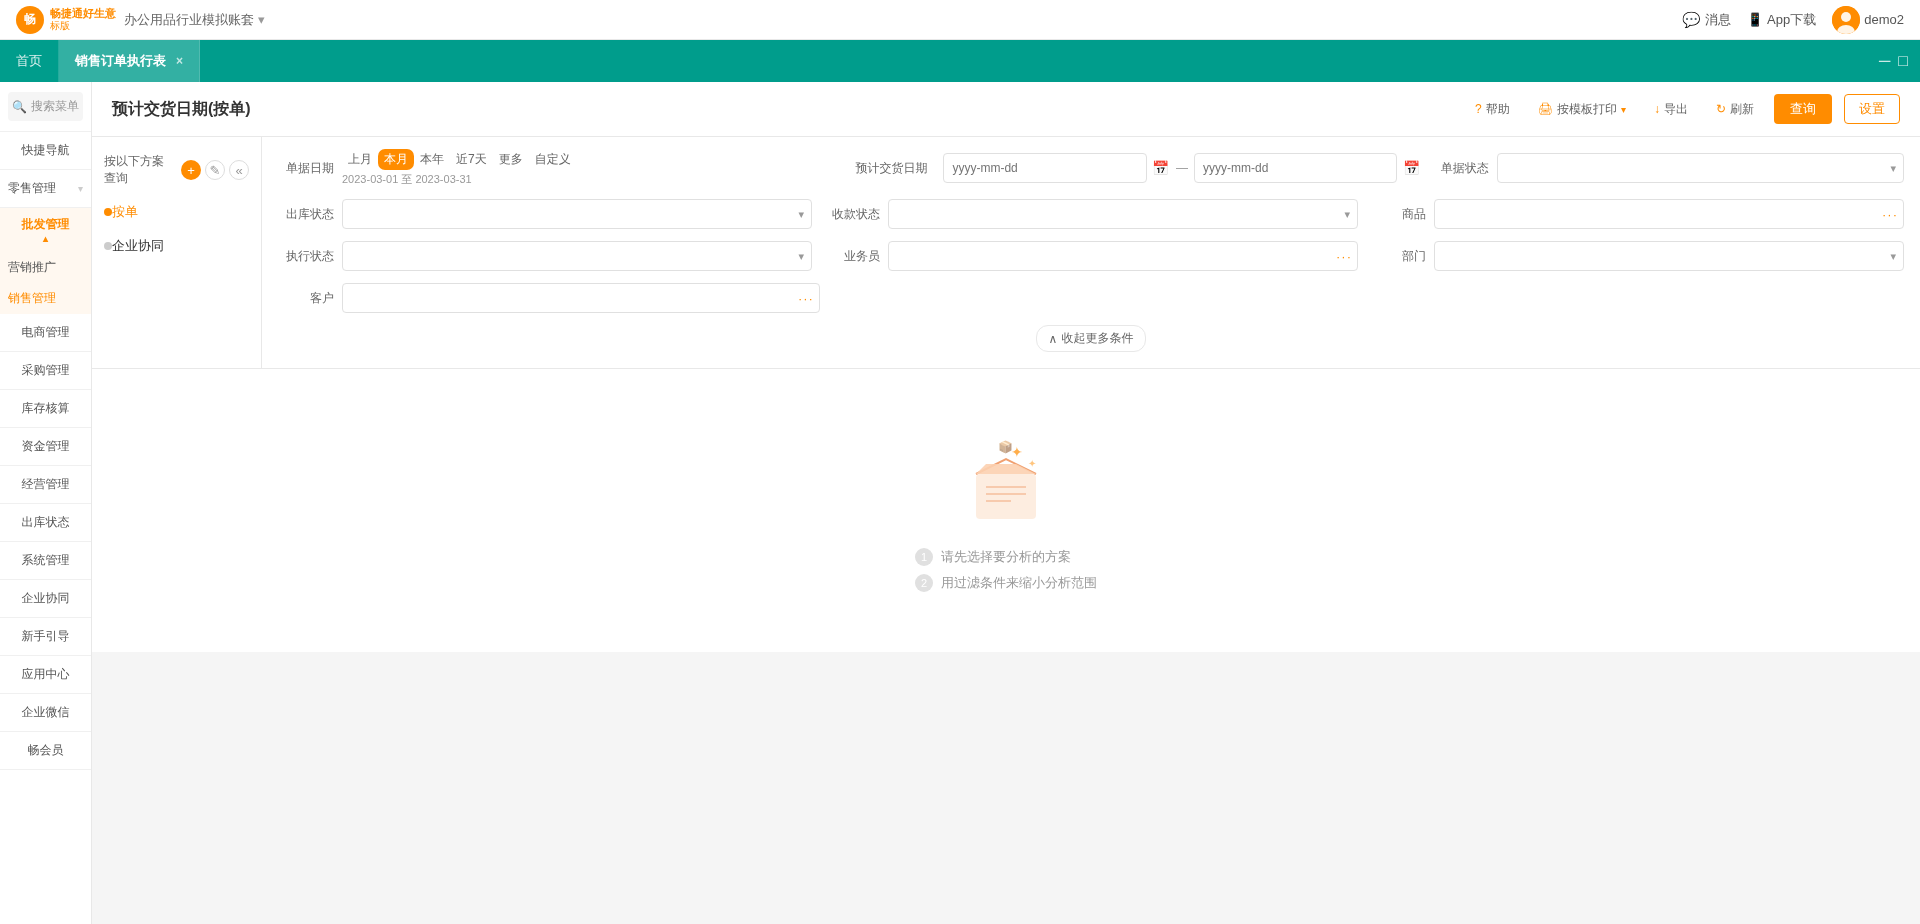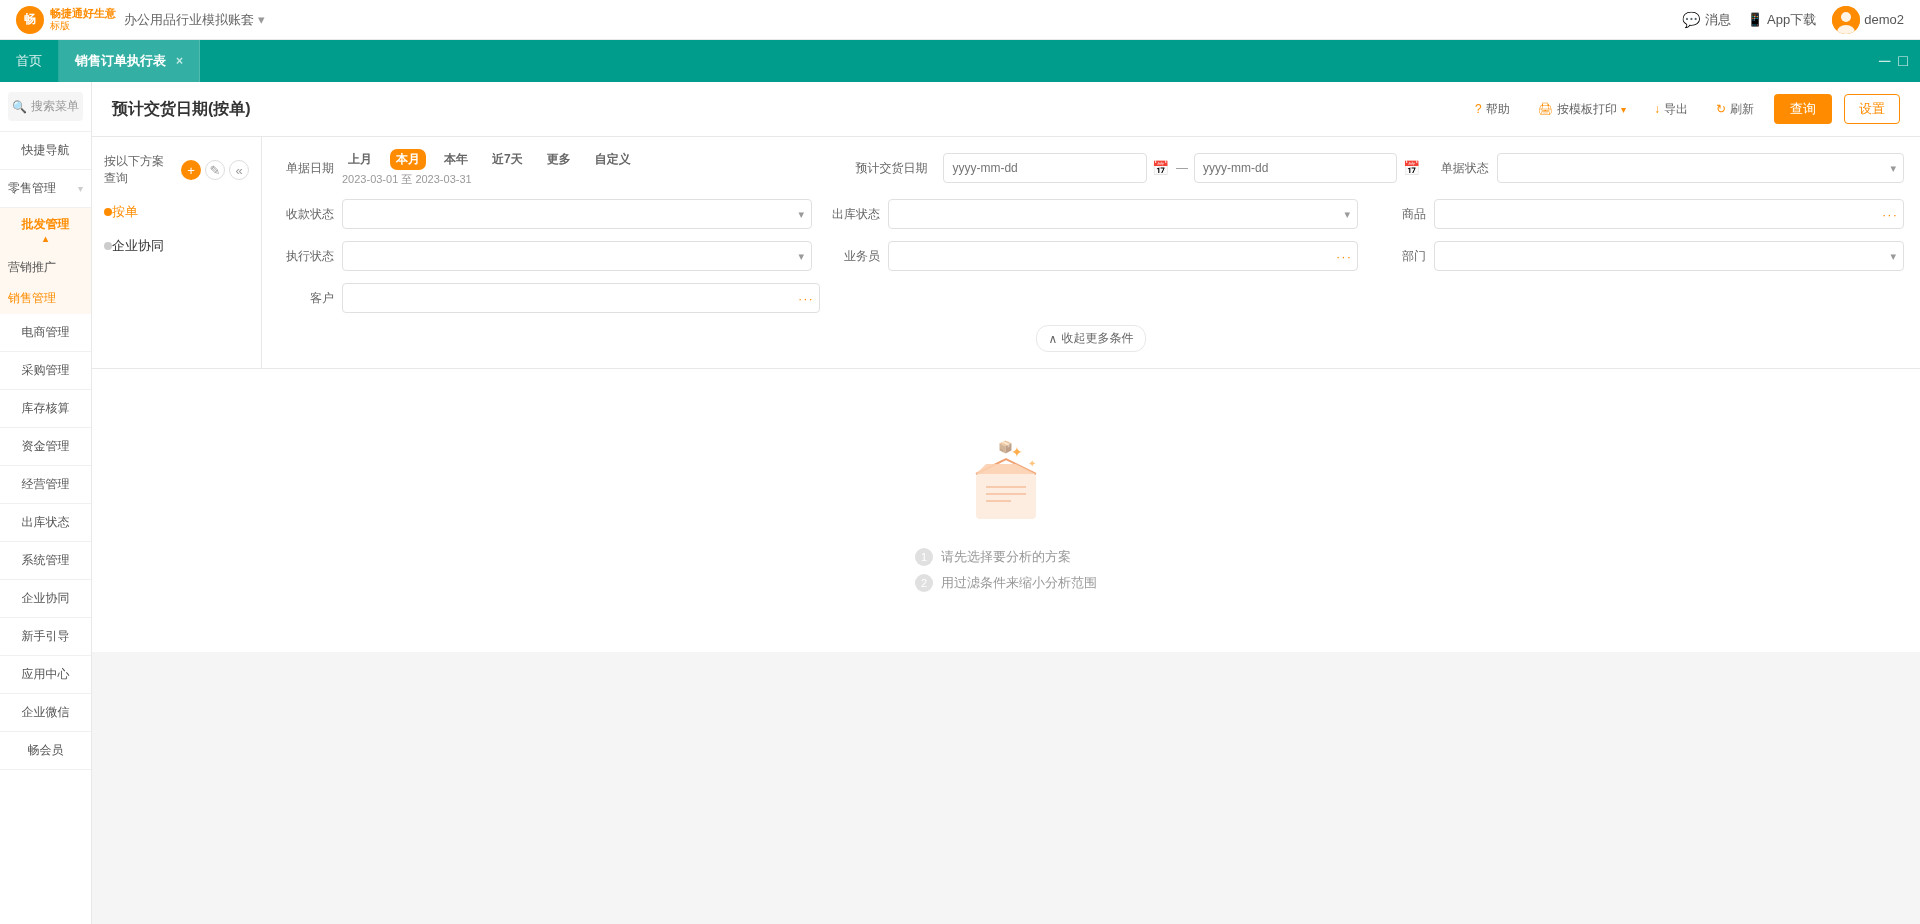--- a/index.html
+++ b/index.html
@@ -297,23 +297,22 @@
       font-size: 12px;
       color: #999;
       background: #fff;
       outline: none;
     }
     .filter-date-sep { color: #999; font-size: 12px; }
     .date-icon { color: #ff8c00; font-size: 14px; cursor: pointer; }
     .filter-date-shortcuts {
       display: flex;
       align-items: flex-start;
-      gap: 12px;
+      gap: 0;
       flex-shrink: 0;
-      font-weight: bold;
     }
     .date-shortcut {
       padding: 2px 6px;
       font-size: 12px;
       color: #666;
       cursor: pointer;
       border-radius: 3px;
     }
     .date-shortcut.active {
       background: #ff8c00;
@@ -578,29 +577,29 @@
               <div class="filter-select-wrap">
                 <select class="filter-select">
                   <option value=""></option>
                 </select>
               </div>
             </div>
           </div>
 
           <div class="filter-row">
             <div class="filter-item">
-              <span class="filter-label">收款状态</span>
+              <span class="filter-label">出库状态</span>
               <div class="filter-select-wrap">
                 <select class="filter-select">
                   <option value=""></option>
                 </select>
               </div>
             </div>
             <div class="filter-item">
-              <span class="filter-label">出库状态</span>
+              <span class="filter-label">收款状态</span>
               <div class="filter-select-wrap">
                 <select class="filter-select">
                   <option value=""></option>
                 </select>
               </div>
             </div>
             <div class="filter-item">
               <span class="filter-label">商品</span>
               <div style="flex:1; position:relative; display:flex; align-items:center;">
                 <input class="filter-input" type="text" style="padding-right: 24px;">

